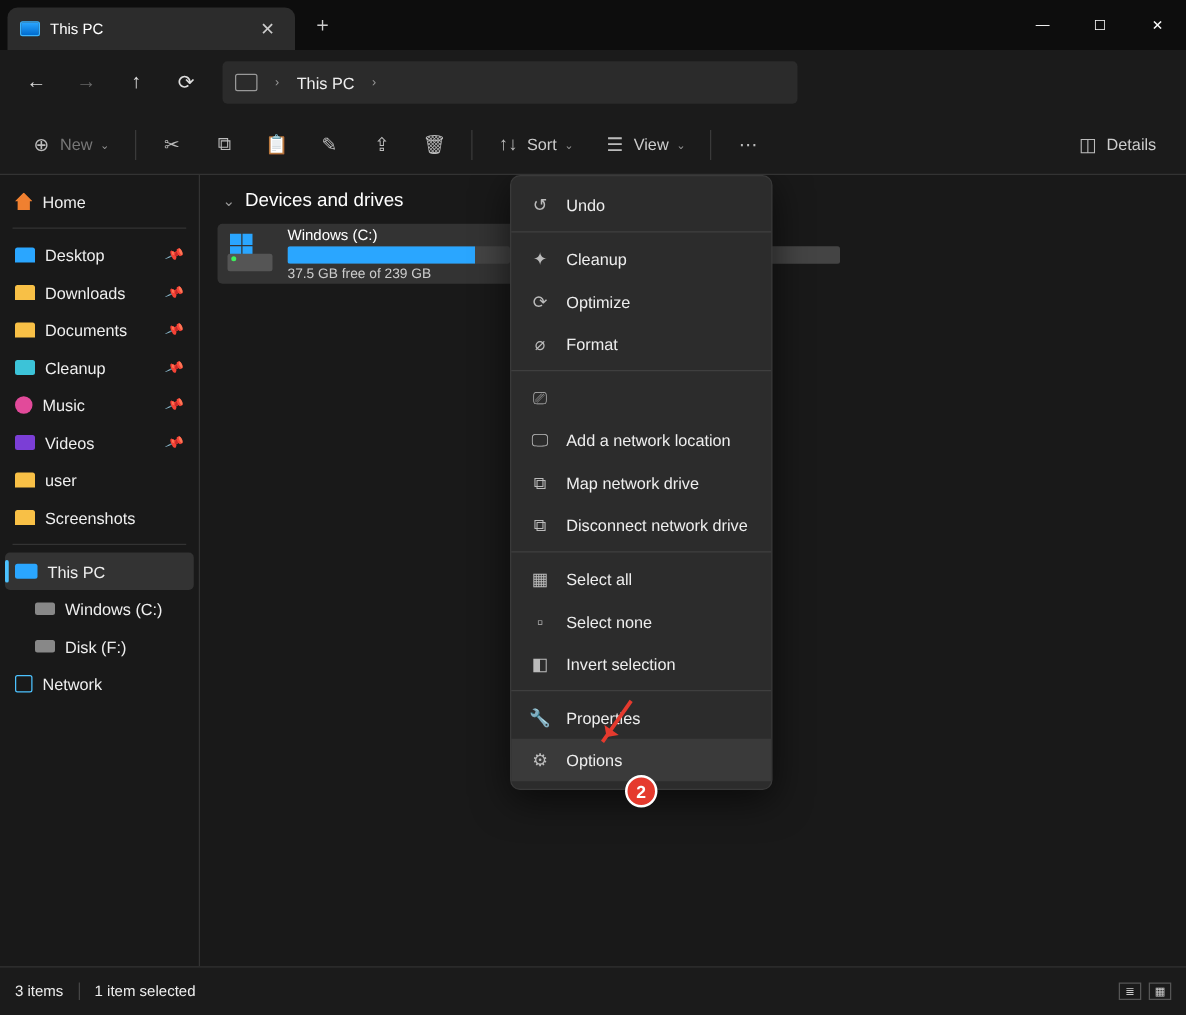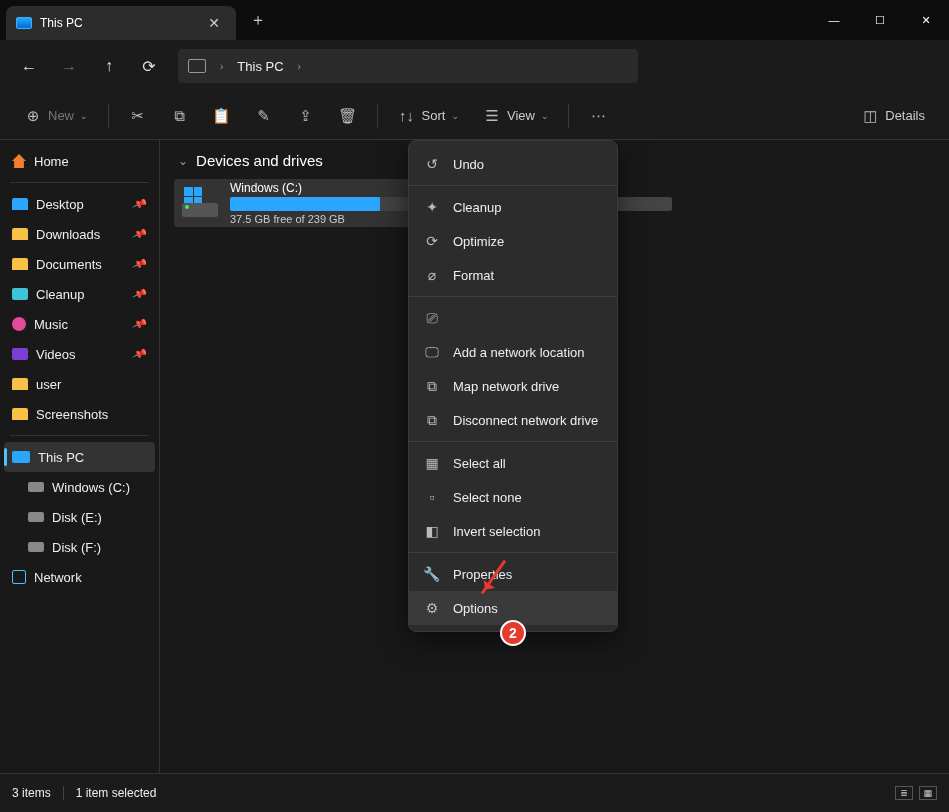--- a/index.html
+++ b/index.html
@@ -208,24 +208,20 @@
           <div class="pc-small"></div>
           <span>This PC</span>
         </div>
       <div id="sb-drives">
           <div class="nav-item indent">
      <div class="drive-icon"></div>
      <span>Windows (C:)</span>
    </div>
           <div class="nav-item indent">
      <div class="drive-icon"></div>
-     <span>Disk (E:)</span>
-   </div>
-          <div class="nav-item indent">
-     <div class="drive-icon"></div>
      <span>Disk (F:)</span>
    </div>
         </div>
       <div class="nav-item">
           <div class="net-icon"></div>
           <span>Network</span>
         </div>
     </div>
 
     <div class="content">

